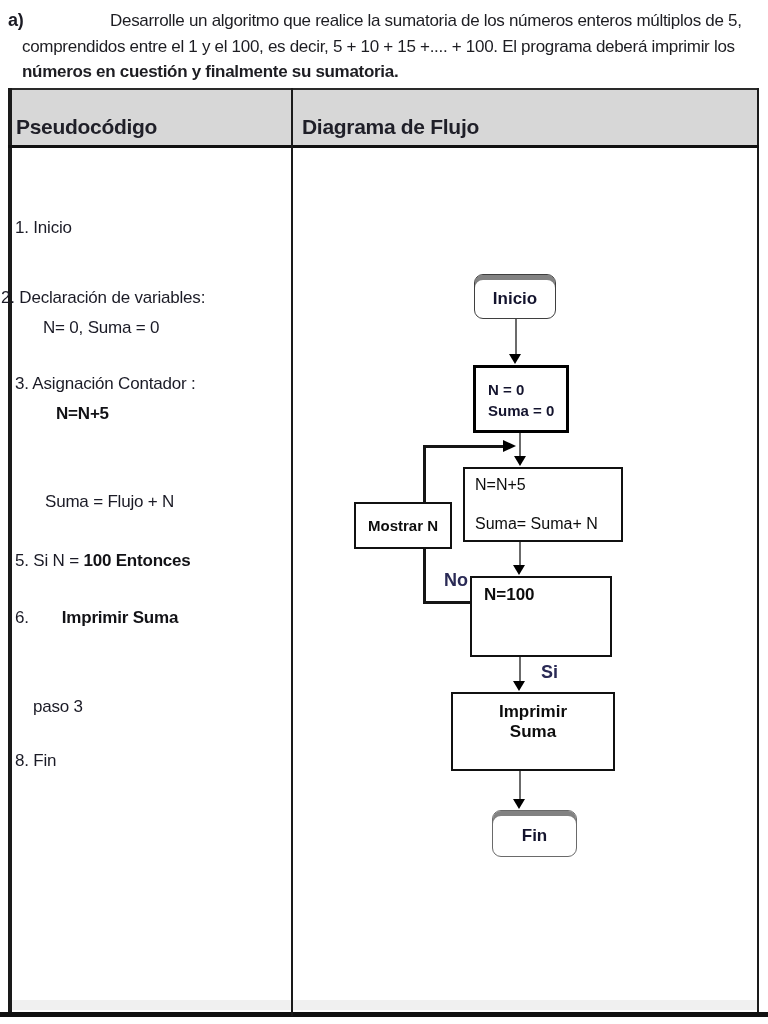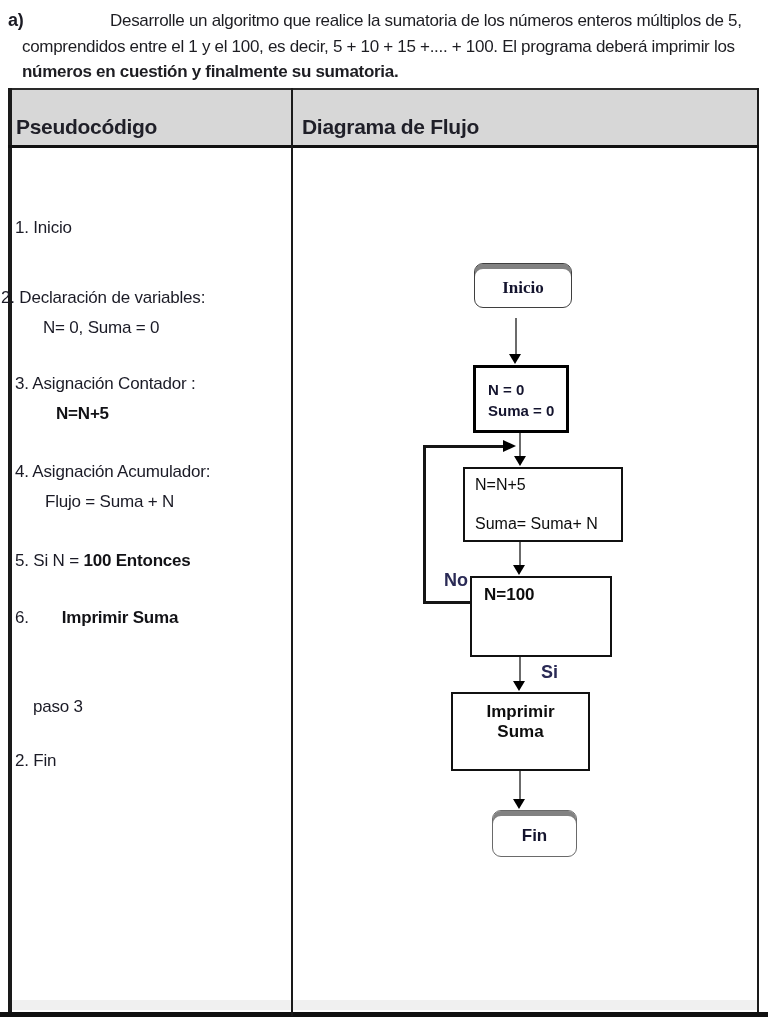--- a/index.html
+++ b/index.html
@@ -70,30 +70,29 @@
   <div class="abs col-header col-header-1">Pseudocódigo</div>
 
   <div class="abs ps-line" style="left:15px;top:218px;">1. Inicio</div>
 
   <div class="abs ps-line" style="left:1px;top:288px;text-align:center;">2. Declaración de variables:</div>
   <div class="abs ps-line" style="left:43px;top:318px;">N= 0, Suma = 0</div>
 
   <div class="abs ps-line" style="left:15px;top:374px;">3. Asignación Contador :</div>
   <div class="abs ps-line ps-bold" style="left:56px;top:404px;">N=N+5</div>
 
-  <div class="abs ps-line" style="left:15px;top:462px;">4. Asignación Acumulador:</div>
-  <div class="abs ps-line" style="left:45px;top:492px;">Flujo = Suma + N</div>
+  <div class="abs ps-line" style="left:45px;top:492px;">Suma = Flujo + N</div>
 
   <div class="abs ps-line" style="left:15px;top:551px;"><span>5. Si N = </span><span class="ps-bold">100 Entonces</span></div>
 
   <div class="abs ps-line" style="left:15px;top:608px;"><span>6.</span><span class="ps-bold" style="margin-left:33px;">Imprimir Suma</span></div>
 
   <div class="abs ps-line" style="left:33px;top:697px;">paso 3</div>
 
-  <div class="abs ps-line" style="left:15px;top:751px;">2. Fin</div>
+  <div class="abs ps-line" style="left:15px;top:751px;">8. Fin</div>
 
   <div class="abs loopline" style="left:423px;top:445px;width:84px;height:3px;"></div>
   <div class="abs loopline" style="left:423px;top:445px;width:3px;height:159px;"></div>
   <div class="abs loopline" style="left:423px;top:601px;width:48px;height:3px;"></div>
   <div class="abs arrow-right" style="left:503px;top:440px;"></div>
 
   <div class="abs connector" style="left:515px;top:318px;width:2px;height:37px;"></div>
   <div class="abs arrow-down" style="left:509px;top:354px;"></div>
 
   <div class="abs connector" style="left:519px;top:433px;width:2px;height:23px;"></div>
@@ -101,38 +100,39 @@
 
   <div class="abs connector" style="left:519px;top:542px;width:2px;height:24px;"></div>
   <div class="abs arrow-down" style="left:513px;top:565px;"></div>
 
   <div class="abs connector" style="left:519px;top:657px;width:2px;height:25px;"></div>
   <div class="abs arrow-down" style="left:513px;top:681px;"></div>
 
   <div class="abs connector" style="left:519px;top:771px;width:2px;height:29px;"></div>
   <div class="abs arrow-down" style="left:513px;top:799px;"></div>
 
-  <div class="abs node terminator" style="left:474px;top:263px;width:98px;height:45px;line-height:47px;font-family:Liberation Serif, serif;">Inicio</div>
+  <div class="abs node terminator" style="left:474px;top:274px;width:82px;height:45px;line-height:47px;">Inicio</div>
 
   <div class="abs node proc proc-thick" style="left:473px;top:365px;width:96px;height:68px;padding:11px 0 0 12px;font-size:15px;font-weight:bold;color:#14142e;line-height:21px;">
     <div>N = 0</div>
     <div>Suma = 0</div>
   </div>
 
   <div class="abs node proc" style="left:463px;top:467px;width:160px;height:75px;padding:7px 0 0 10px;font-size:16px;line-height:18px;">
     <div>N=N+5</div>
     <div style="margin-top:21px;">Suma= Suma+ N</div>
   </div>
 
+  <div class="abs node proc" style="left:354px;top:502px;width:98px;height:47px;text-align:center;line-height:44px;font-size:15px;font-weight:bold;">Mostrar N</div>
 
   <div class="abs node proc" style="left:470px;top:576px;width:142px;height:81px;padding:7px 0 12px 12px;font-size:17px;font-weight:bold;">N=100</div>
 
   <div class="abs fc-label" style="left:444px;top:570px;">No</div>
   <div class="abs fc-label" style="left:541px;top:662px;">Si</div>
 
-  <div class="abs node proc" style="left:451px;top:692px;width:139px;height:79px;text-align:center;font-size:17px;font-weight:bold;padding-top:8px;line-height:20px;">
+  <div class="abs node proc" style="left:451px;top:692px;width:164px;height:79px;text-align:center;font-size:17px;font-weight:bold;padding-top:8px;line-height:20px;">
     <div>Imprimir</div>
     <div style="">Suma</div>
   </div>
 
   <div class="abs node terminator" style="left:492px;top:810px;width:85px;height:47px;line-height:49px;border-color:#6a6a6a;">Fin</div>
 
 </div>
 
 </body></html>

